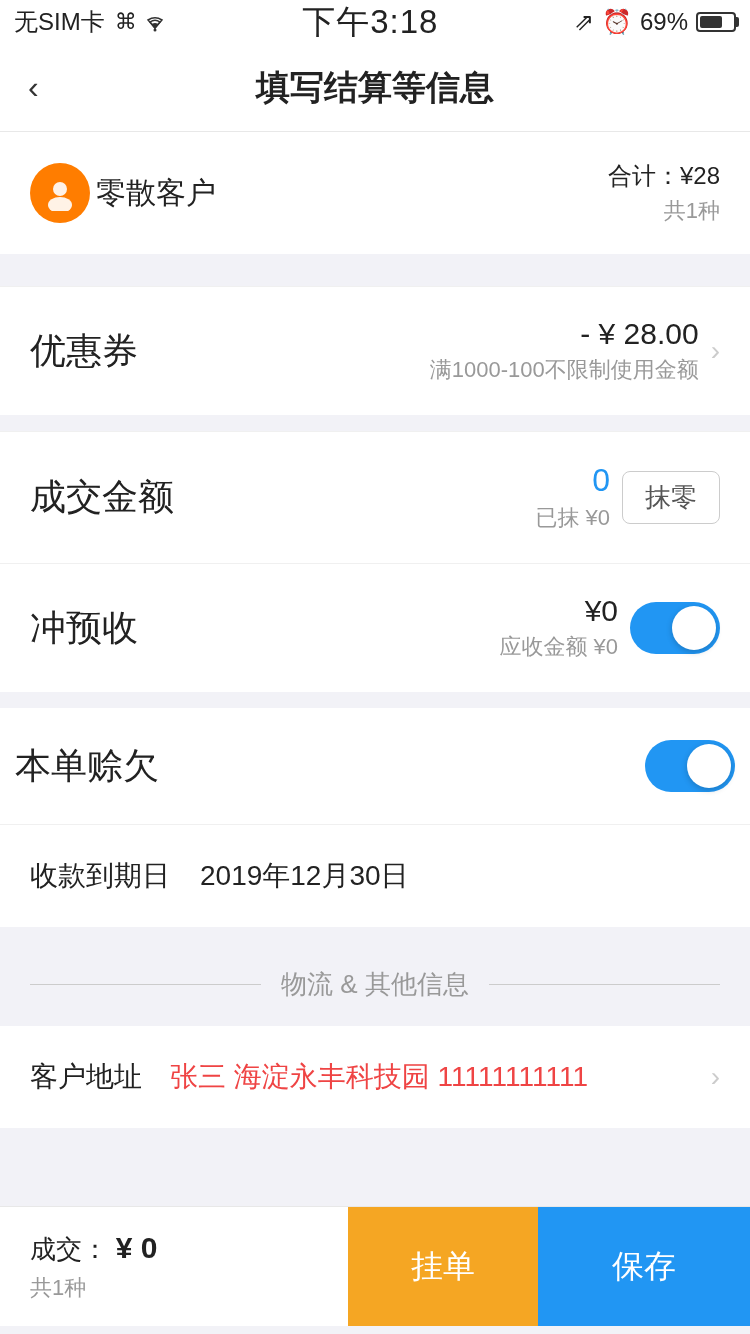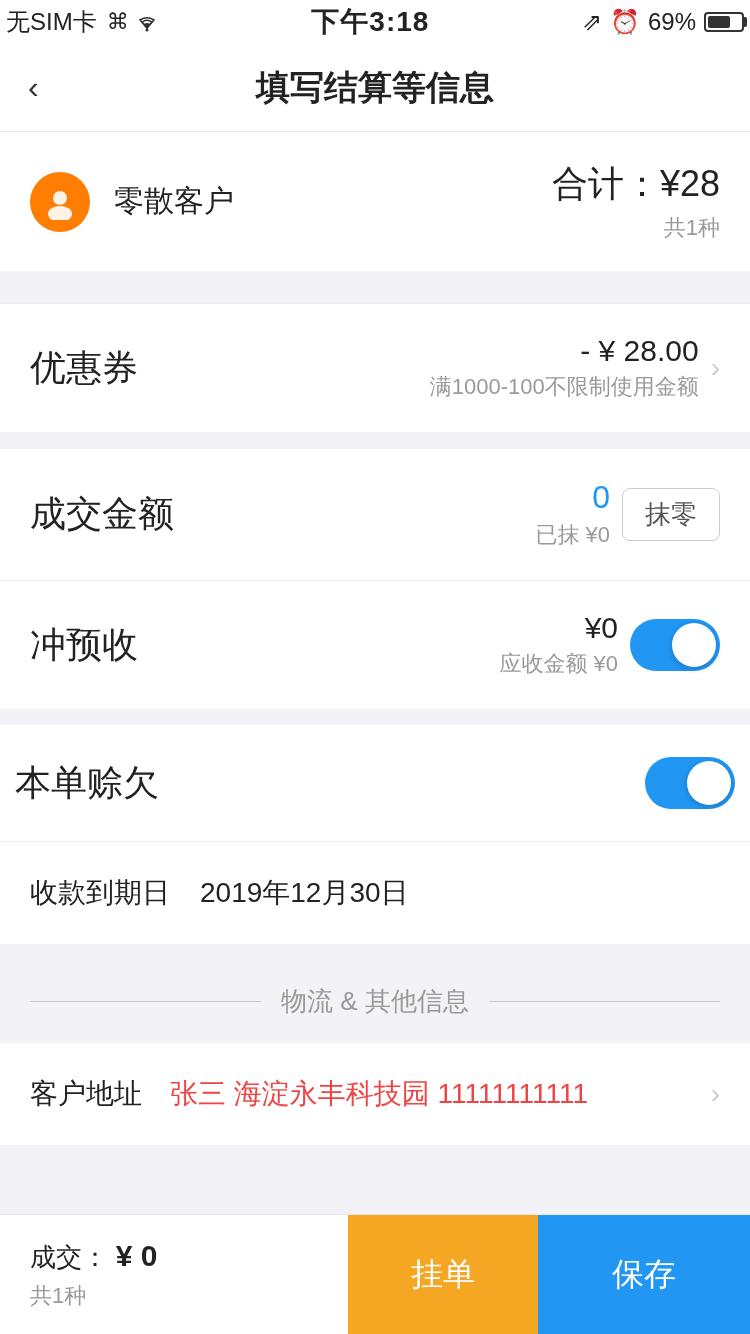--- a/index.html
+++ b/index.html
@@ -14,26 +14,26 @@
       position: relative;
     }
 
     
     .status-bar {
       height: 44px;
       background: #fff;
       display: flex;
       align-items: center;
       justify-content: space-between;
-      padding: 0 6px;
+      padding: 0 14px;
       font-size: 24px;
       font-weight: 500;
     }
     .status-left { display: flex; align-items: center; gap: 10px; }
-    .status-center { font-size: 28px; font-weight: 700; letter-spacing: 1px; }
+    .status-center { font-size: 33px; font-weight: 400; letter-spacing: 1px; }
     .status-right { display: flex; align-items: center; gap: 8px; font-size: 24px; }
     .wifi-icon { font-size: 22px; }
     .battery-bar {
       display: inline-flex; align-items: center;
       width: 40px; height: 20px;
       border: 2px solid #333; border-radius: 4px; position: relative;
       padding: 2px;
     }
     .battery-bar::after {
       content: '';
@@ -74,31 +74,31 @@
     }
 
     
     .customer-row {
       display: flex;
       align-items: center;
       justify-content: space-between;
       padding: 28px 30px;
       background: #fff;
     }
-    .customer-left { display: flex; align-items: center; gap: 24px; }
+    .customer-left { display: flex; align-items: center; gap: 6px; }
     .avatar {
       width: 60px; height: 60px;
       background: #ff7d00;
       border-radius: 50%;
       display: flex; align-items: center; justify-content: center;
       color: #fff; font-size: 28px;
     }
     .customer-name { font-size: 30px; color: #222; }
     .customer-right { text-align: right; }
-    .total-amount { font-size: 36px; color: #222; }
+    .total-amount { font-size: 24px; color: #222; }
     .total-count { font-size: 22px; color: #999; margin-top: 4px; }
 
     
     .row-item {
       display: flex;
       align-items: center;
       justify-content: space-between;
       padding: 30px 30px;
       background: #fff;
       border-top: 1px solid #f0f0f0;
@@ -200,21 +200,21 @@
     }
     .address-label { font-size: 28px; color: #222; margin-right: 28px; flex-shrink: 0; }
     .address-value { font-size: 28px; color: #ef4444; flex: 1; }
 
     
     .bottom-spacer { height: 160px; background: #f2f2f7; }
 
     
     .bottom-bar {
       position: fixed;
-      bottom: 0; left: 0;
+      bottom: 8px; left: 0;
       width: 750px;
       height: 120px;
       display: flex;
       align-items: stretch;
       background: #fff;
       border-top: 1px solid #e8e8e8;
     }
     .bottom-info {
       flex: 1;
       display: flex;

